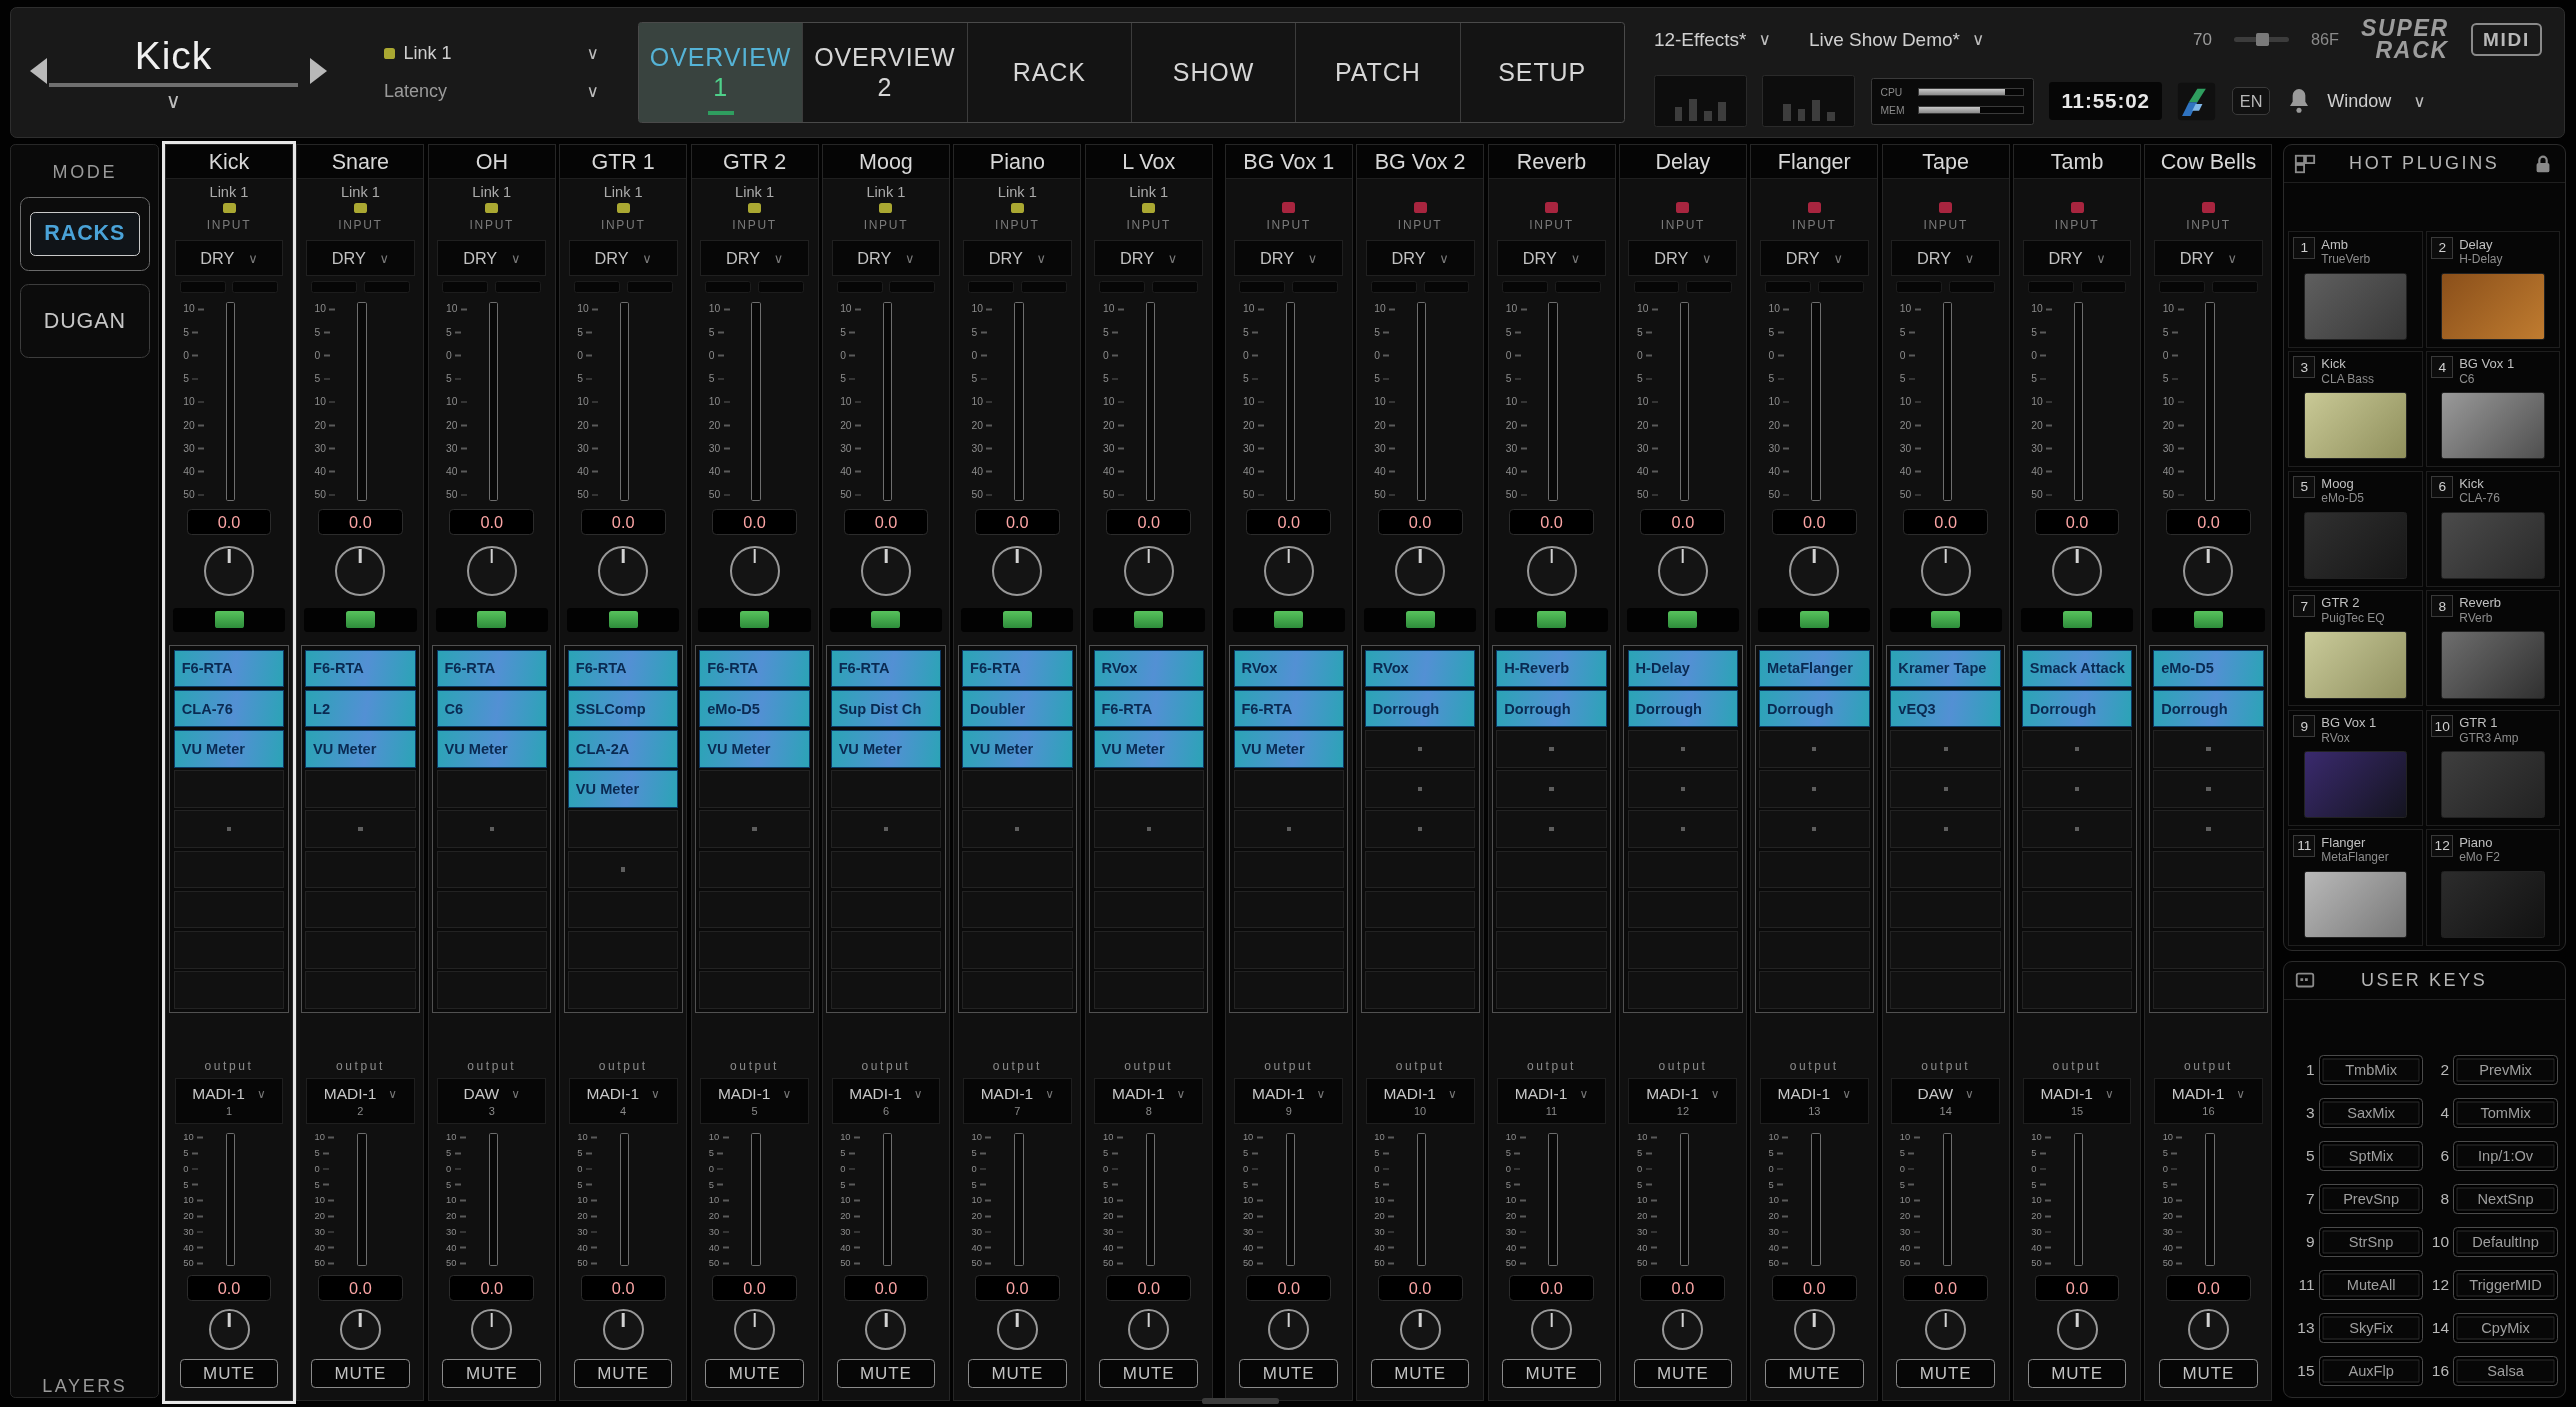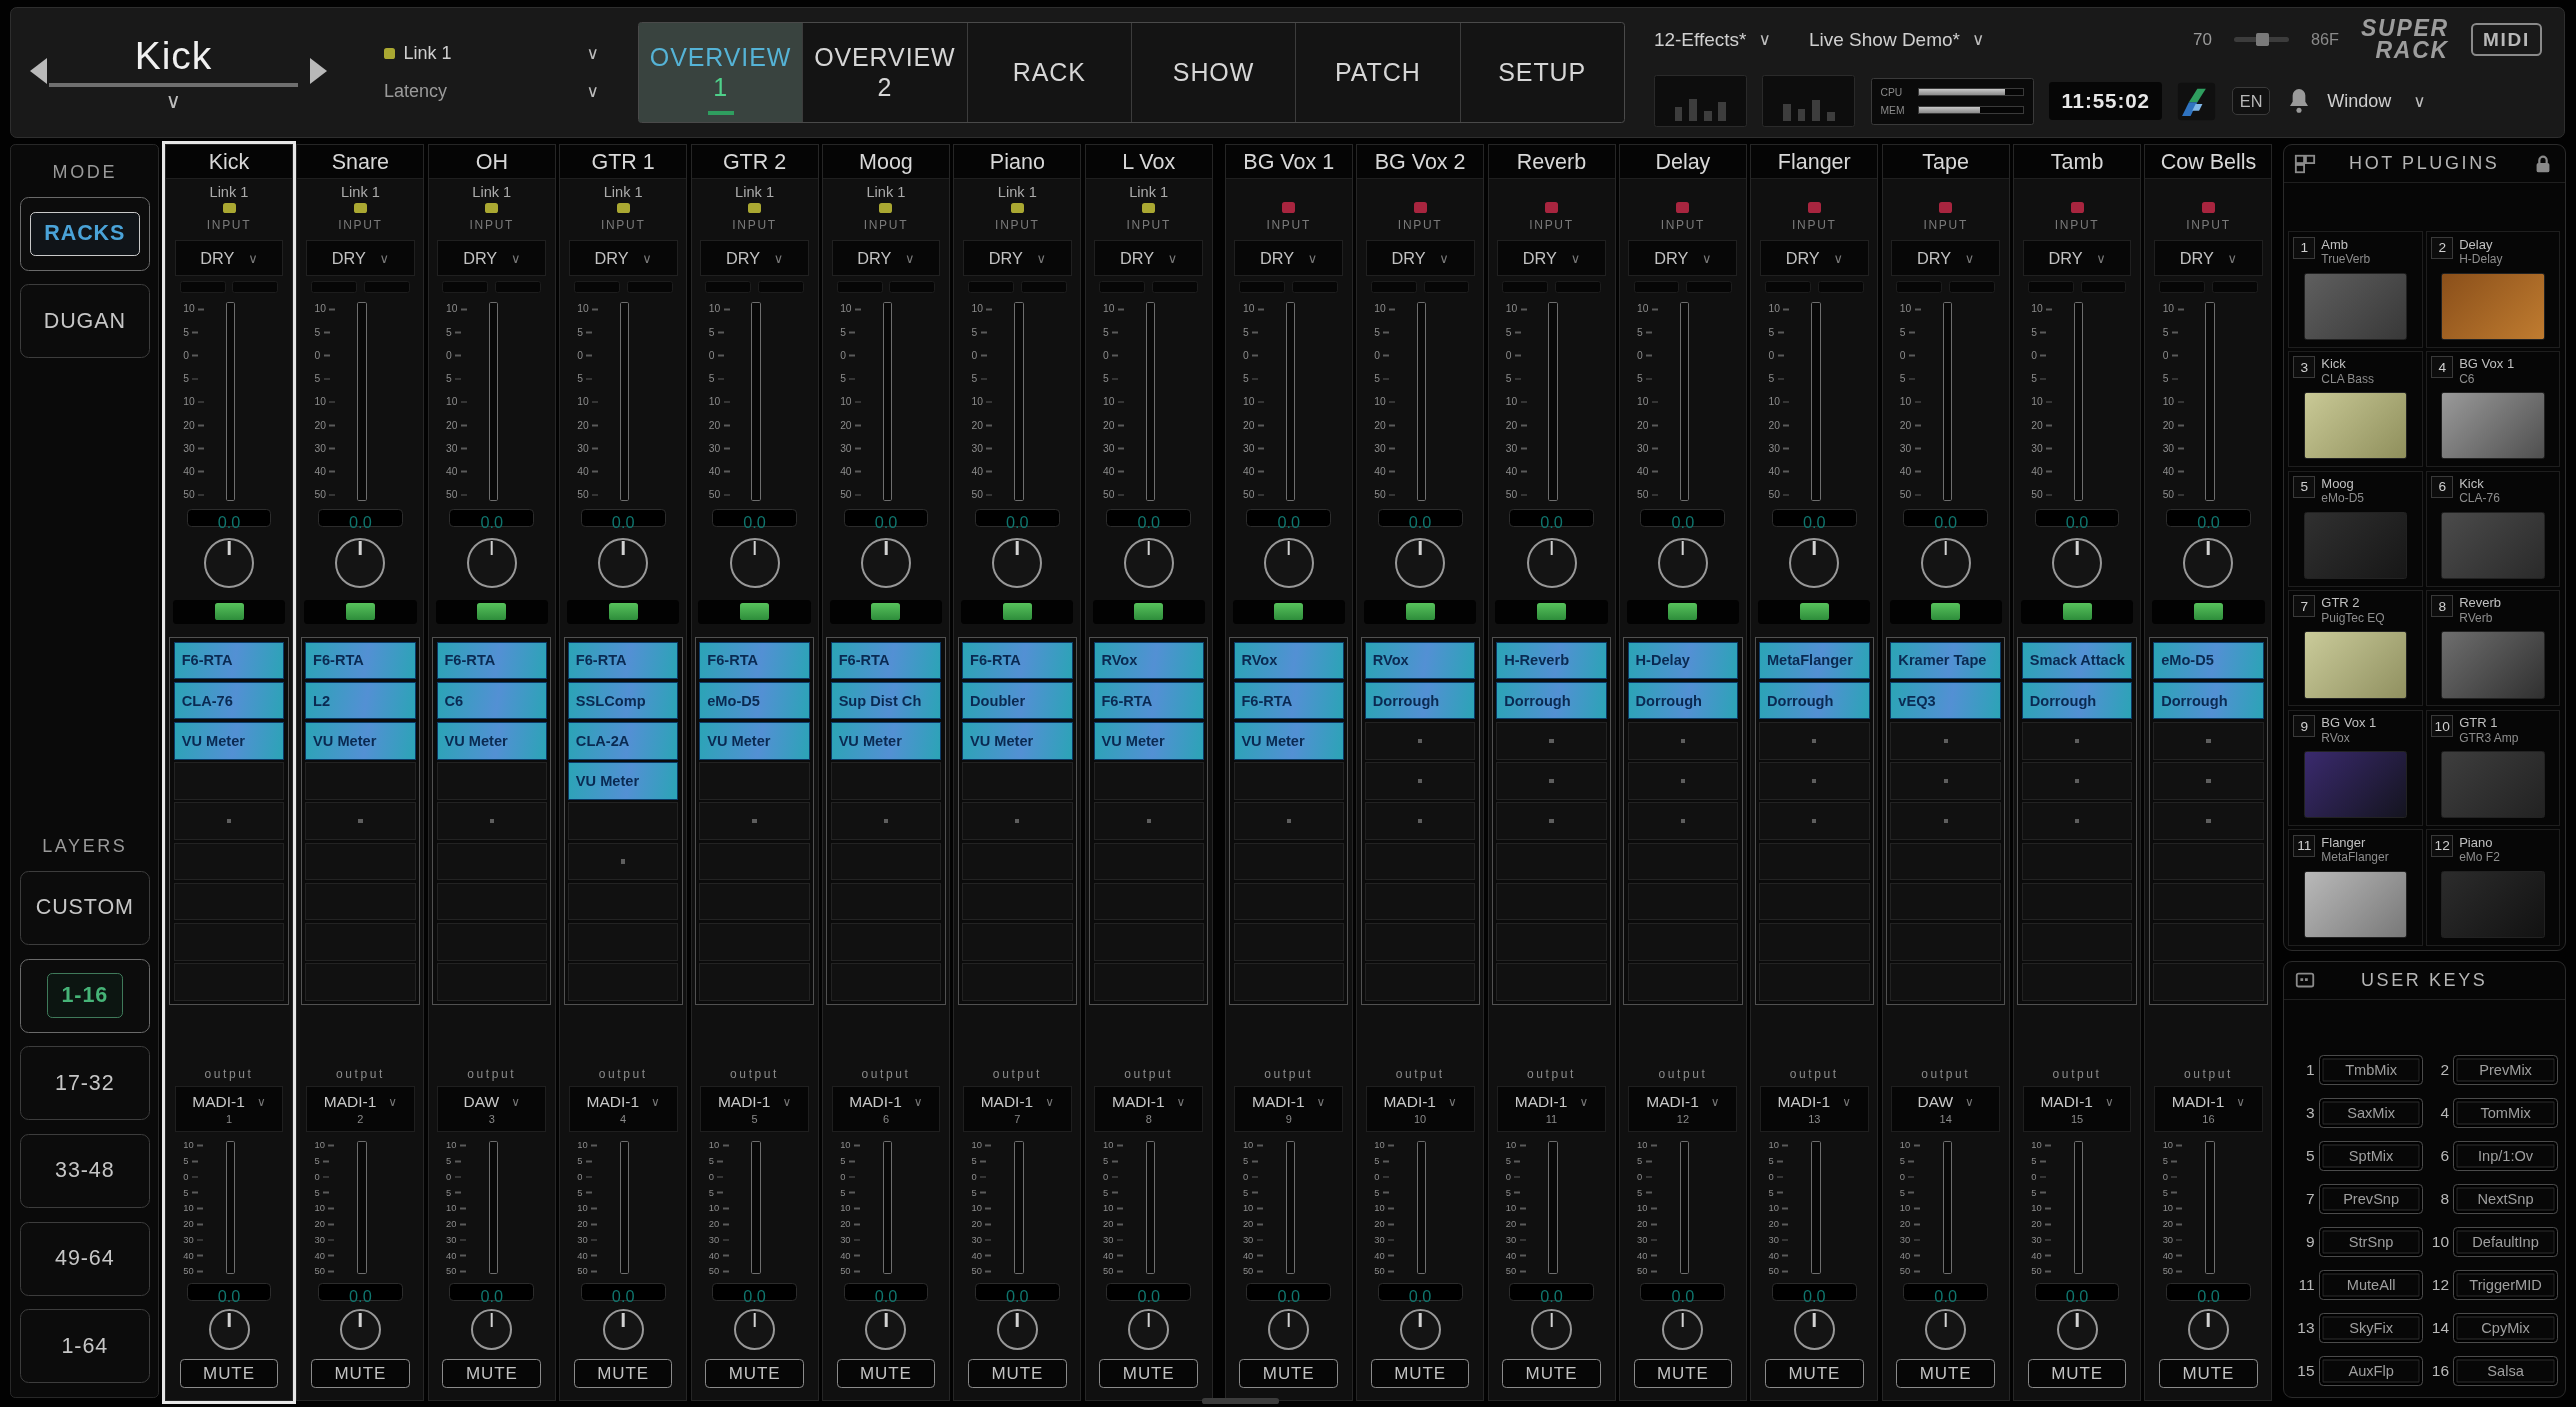--- a/index.html
+++ b/index.html
@@ -90,22 +90,22 @@
   .ch-mini { height:12px; margin:1.7px 13.7px 0; display:flex; gap:6.9px; }
   .ch-mini i { flex:1; background:#060606; border:0.9px solid #1d1d1d; border-radius:2.6px; }
 
   .ch-meter { height:202px; margin:6.9px 6.9px 0; position:relative; }
   .ch-meter .tick { position:absolute; left:10.3px; transform:translateY(-50%); font-size:10.3px; color:#8c8c8c; }
   .ch-meter .tick::after { content:""; display:inline-block; width:6px; height:1.7px; background:#5a5a5a; margin-left:3.4px; vertical-align:middle; }
   .ch-meter .track { position:absolute; left:53px; top:1.7px; bottom:1.7px; width:9.4px; background:#080808; border:1.7px solid #6e6e6e; border-radius:1.7px; }
   .ch-meter.out { height:137px; }
   .ch-meter.out .tick { font-size:9.4px; }
 
-  .ch-val { height:18px; margin:6.9px 20.6px 0; background:#000; border:0.9px solid #2c2c2c; border-radius:4.3px;
-    color:#0f766e; font-size:16.3px; text-align:center; line-height:24px; cursor:pointer; }
+  .ch-val { height:26px; margin:6.9px 20.6px 0; background:#000; border:0.9px solid #2c2c2c; border-radius:4.3px;
+    color:#fca5a5; font-size:16.3px; text-align:center; line-height:24px; cursor:pointer; }
   .ch-knob { width:50px; height:50px; margin:10.3px auto 0; border:2.6px solid #989898; border-radius:50%;
     background:#141414; position:relative; cursor:pointer; flex-shrink:0; }
   .ch-knob::after { content:""; position:absolute; left:50%; top:1.7px; width:2.6px; height:13.7px; background:#d2d2d2; transform:translateX(-50%); }
   .ch-knob.small { width:41px; height:41px; margin-top:8.6px; }
   .ch-on { height:24px; margin:12px 6.9px 0; background:#020202; border-radius:3.4px; display:flex; align-items:center; justify-content:center; cursor:pointer; }
   .on-pill { width:29px; height:17px; border-radius:2.6px; background:linear-gradient(#57c25c,#2e8d3b); }
 
   .rack { margin:13.7px 3.4px 0; height:368px; border:1.7px solid #515151; background:#0b0b0b;
     padding:3.4px; display:flex; flex-direction:column; gap:2.6px; }
   .slot { flex:1; display:flex; align-items:center; cursor:pointer; }
@@ -275,40 +275,20 @@
   <div class="side-label">MODE</div>
   <div id="mode-buttons">
       <div class="side-btn sel blue">
     <span class="inner">RACKS</span>
   </div>
       <div class="side-btn">
     <span class="inner">DUGAN</span>
   </div>
     </div>
   <div class="side-label layers-gap">LAYERS</div>
-  <div id="layer-buttons" style="margin-bottom:13.7px">
-      <div class="side-btn">
-    <span class="inner">CUSTOM</span>
-  </div>
-      <div class="side-btn sel green">
-    <span class="inner">1-16</span>
-  </div>
-      <div class="side-btn">
-    <span class="inner">17-32</span>
-  </div>
-      <div class="side-btn">
-    <span class="inner">33-48</span>
-  </div>
-      <div class="side-btn">
-    <span class="inner">49-64</span>
-  </div>
-      <div class="side-btn">
-    <span class="inner">1-64</span>
-  </div>
-    </div>
 </div>
 
 <div class="channels" id="channels">
     <div class="channel selected">
     <div class="ch-name">Kick</div>
     <div class="ch-link">
       <span class="link-text">Link 1</span>
       <span class="ch-led" style="background: rgb(170, 168, 50);"></span>
     </div>
     <div class="ch-input-label">INPUT</div>

